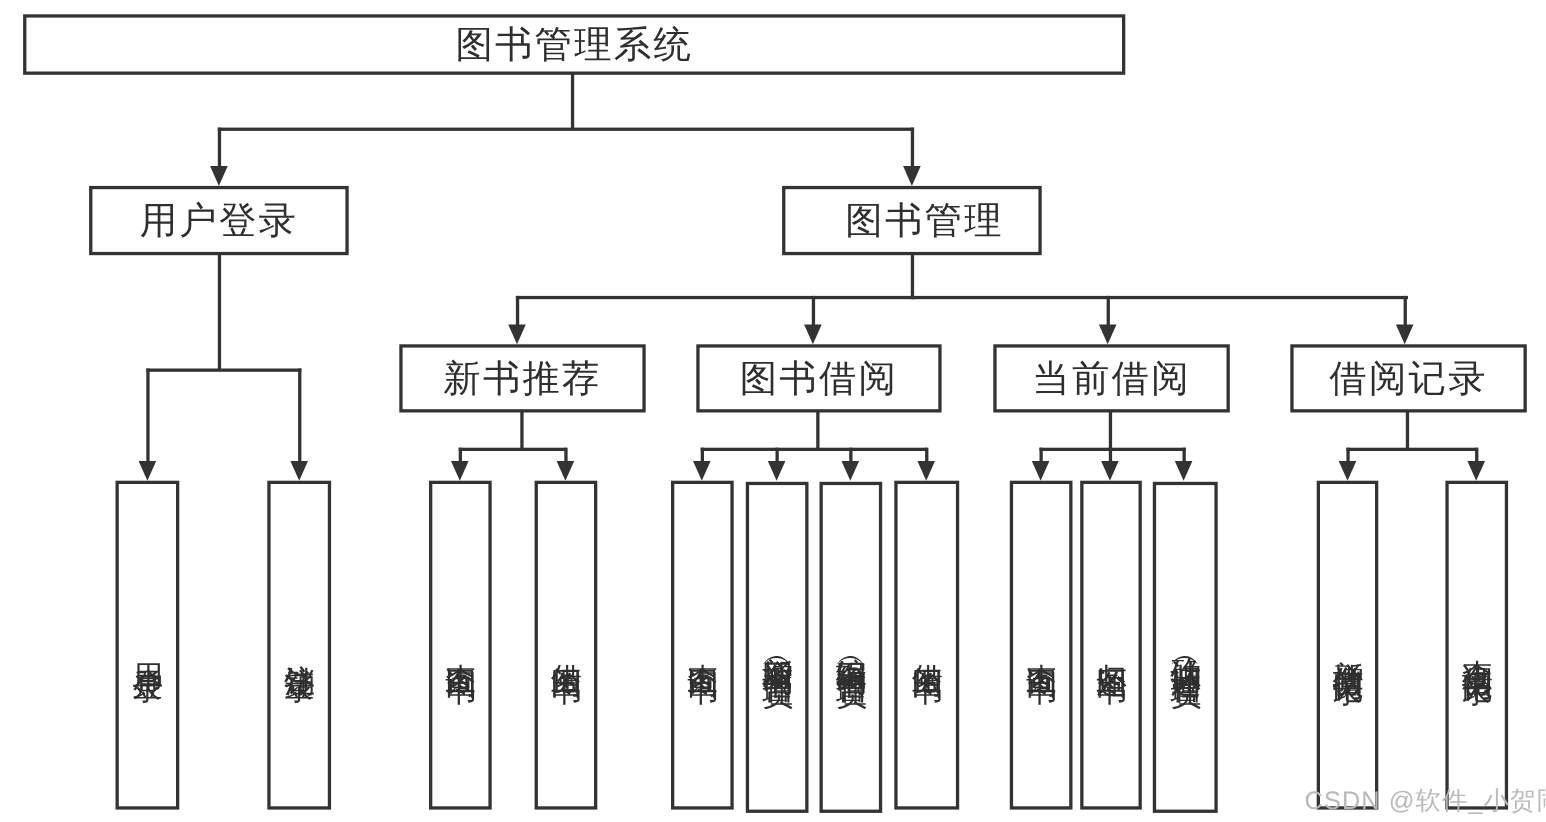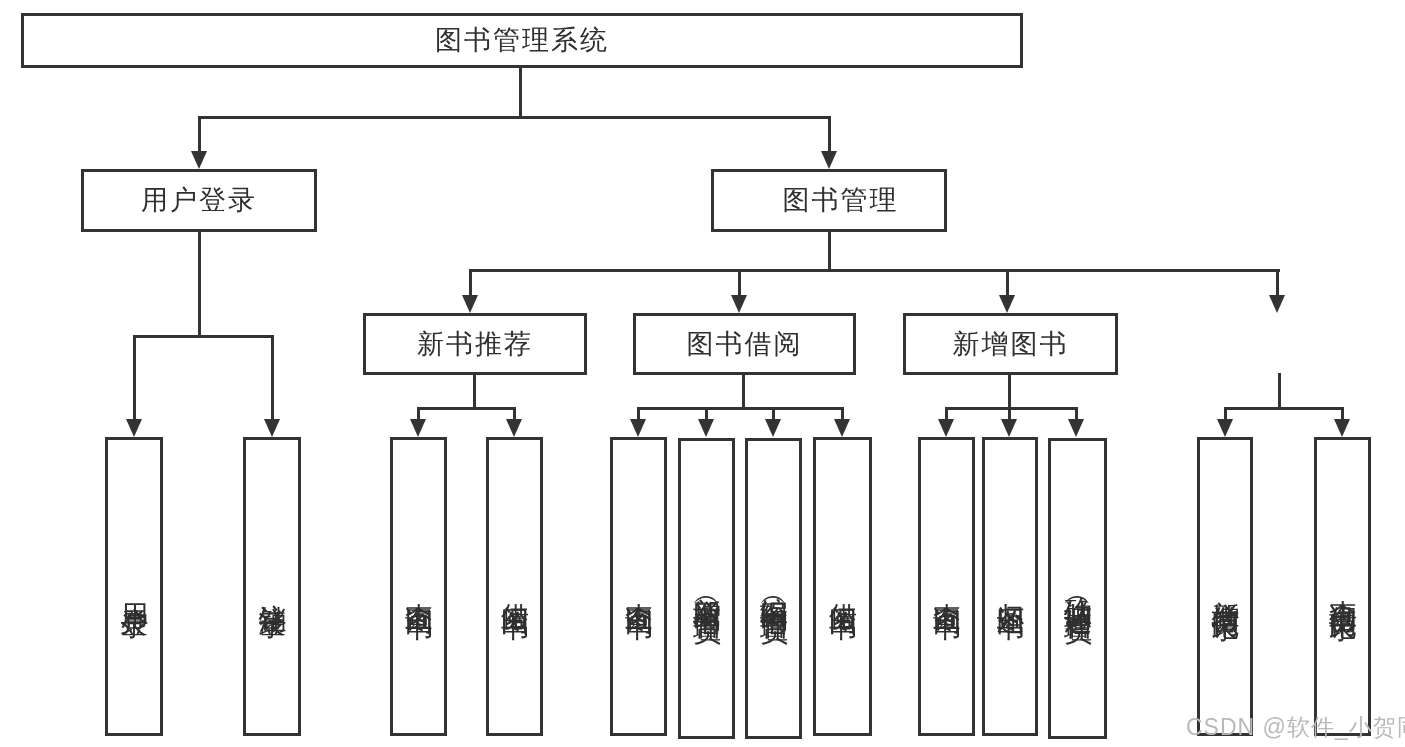--- a/index.html
+++ b/index.html
@@ -25,21 +25,21 @@
     position: absolute;
     background: #ffffff;
     border: 3px solid var(--line);
     color: var(--text);
     display: flex;
     align-items: center;
     justify-content: center;
     text-align: center;
   }
   .box.h {
-    font-size: 27px;
+    font-size: 34px;
     letter-spacing: 2px;
     line-height: 1;
     text-align: center;
   }
   .box.v {
     writing-mode: vertical-rl;
     text-orientation: mixed;
     font-size: 28px;
     letter-spacing: 3px;
     line-height: 1;
@@ -99,21 +99,22 @@
   <div class="arr" style="left:462px; top:295px;"></div>
   <div class="vl" style="left:738px; top:269px; height:28px;"></div>
   <div class="arr" style="left:731px; top:295px;"></div>
   <div class="vl" style="left:1006px; top:269px; height:28px;"></div>
   <div class="arr" style="left:999px; top:295px;"></div>
   <div class="vl" style="left:1276px; top:269px; height:28px;"></div>
   <div class="arr" style="left:1269px; top:295px;"></div>
 
   <div class="box h" style="left:363px; top:313px; width:224px; height:62px;">新书推荐</div>
   <div class="box h" style="left:633px; top:313px; width:223px; height:62px;">图书借阅</div>
-  <div class="box h" style="left:903px; top:313px; width:215px; height:62px;">新增图书</div>
+  <div class="box h" style="left:903px; top:313px; width:215px; height:62px;">当前借阅</div>
+  <div class="box h" style="left:1173px; top:313px; width:215px; height:62px;">借阅记录</div>
 
   <div class="vl" style="left:473px; top:373px; height:36px;"></div>
   <div class="hl" style="left:417px; top:407px; width:98px;"></div>
   <div class="vl" style="left:417px; top:407px; height:14px;"></div>
   <div class="arr" style="left:410px; top:419px;"></div>
   <div class="vl" style="left:513px; top:407px; height:14px;"></div>
   <div class="arr" style="left:506px; top:419px;"></div>
 
   <div class="vl" style="left:742px; top:373px; height:36px;"></div>
   <div class="hl" style="left:637px; top:407px; width:206px;"></div>

